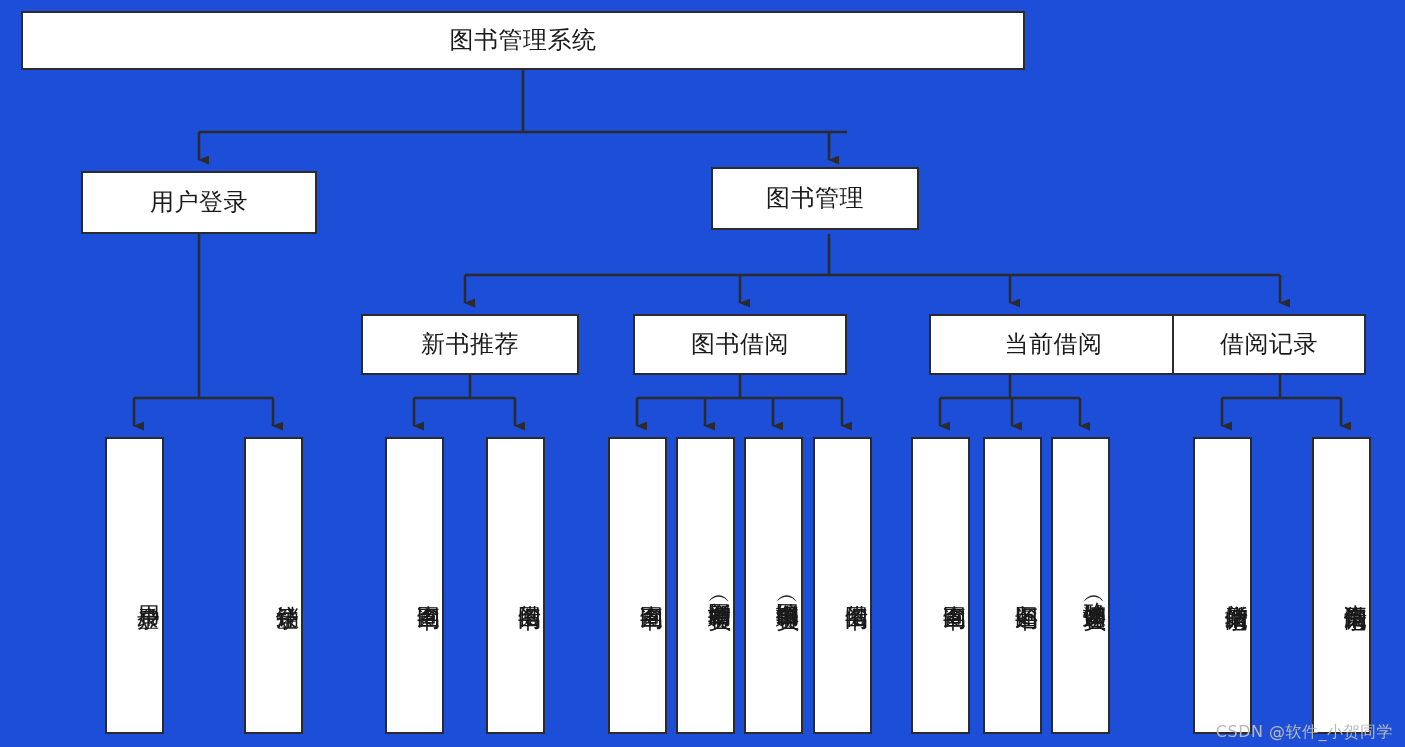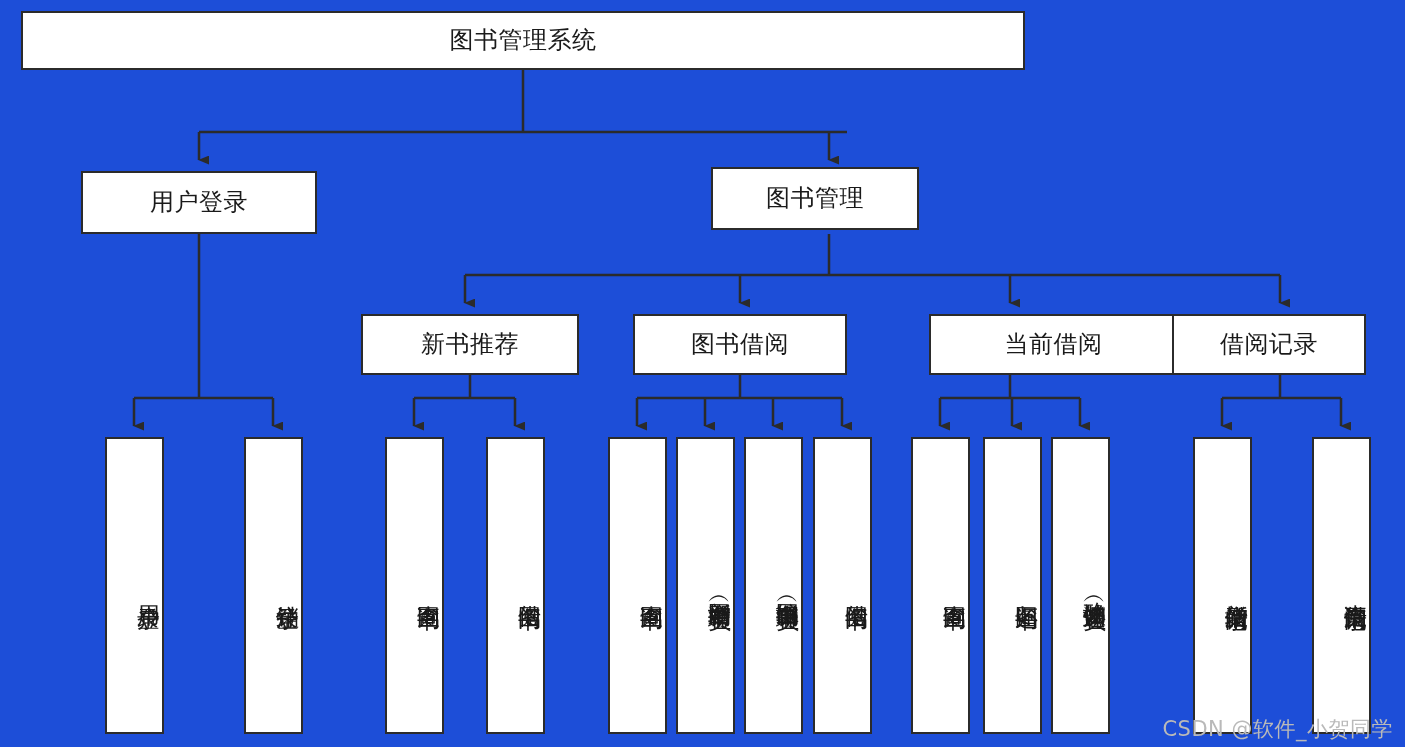--- a/index.html
+++ b/index.html
@@ -56,21 +56,21 @@
   .node-box.vertical .node-label {
     writing-mode: vertical-rl;
     text-orientation: upright;
     white-space: normal;
     text-align: start;
   }
   #watermark {
     position: absolute;
     right: 12px;
     bottom: 4px;
-    font-size: 21px;
+    font-size: 16px;
     color: #b9b9b9;
     letter-spacing: 0.5px;
     white-space: nowrap;
     pointer-events: none;
     user-select: none;
     text-align: center;
   }
 </style>
 </head>
 <body>

